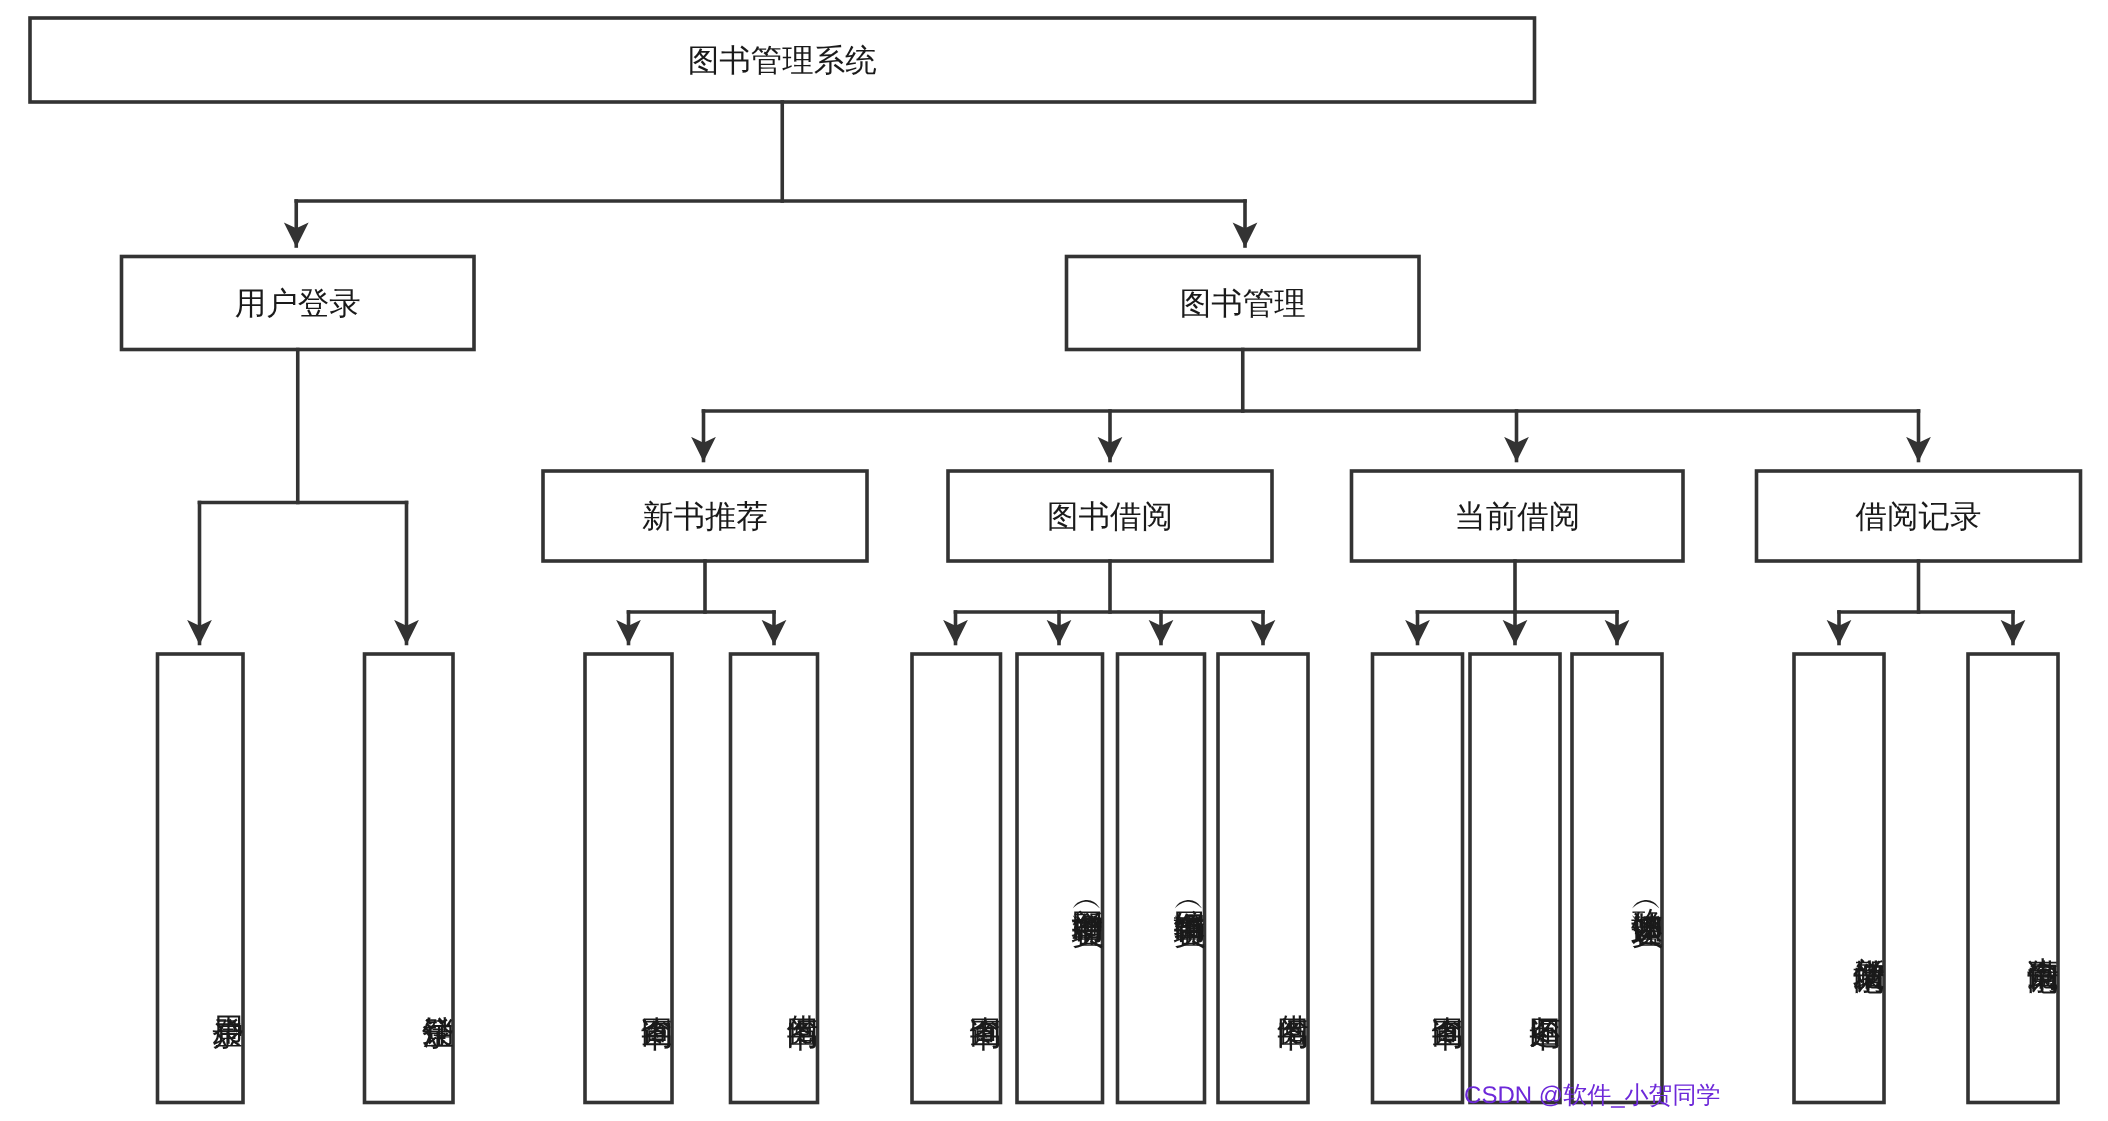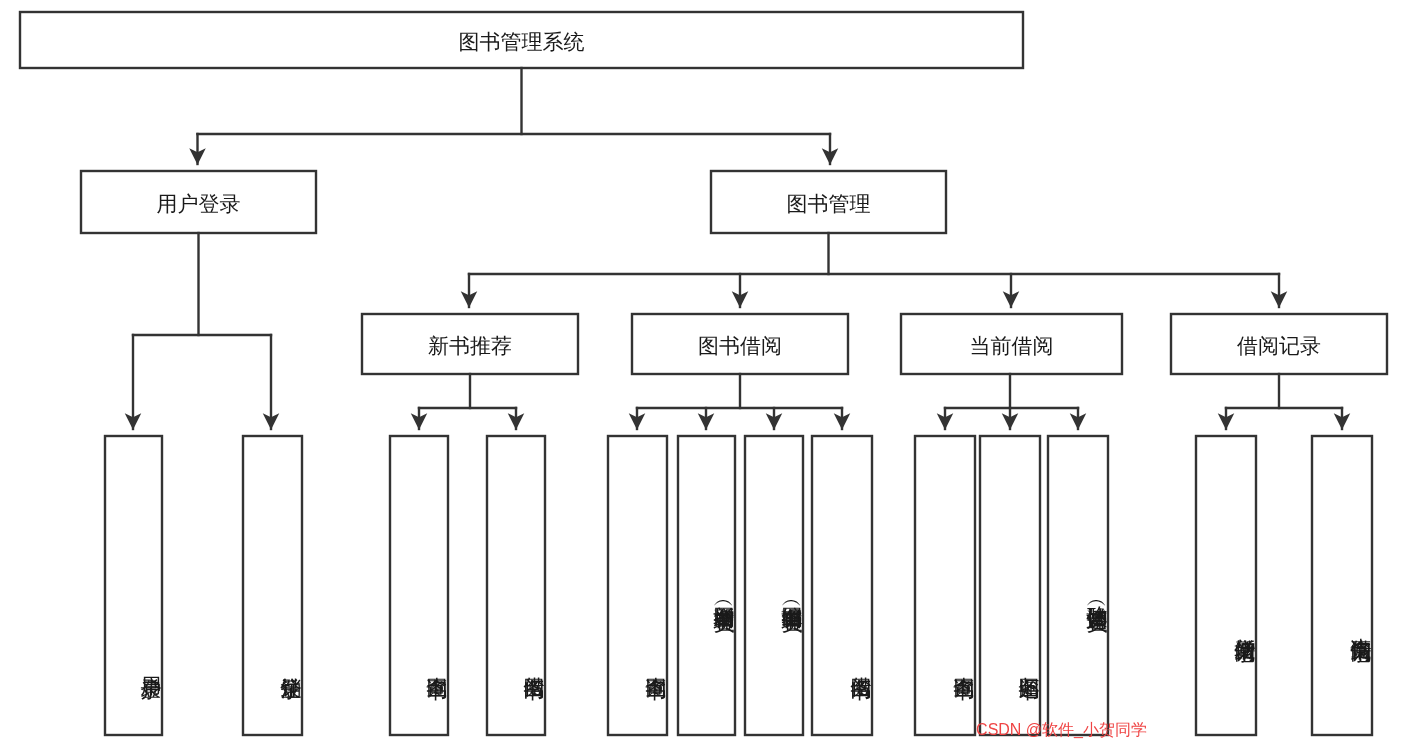--- a/index.html
+++ b/index.html
@@ -64,21 +64,21 @@
     white-space: nowrap;
     pointer-events: none;
     user-select: none;
   }
   .watermark {
     position: absolute;
     right: 8px;
     bottom: 6px;
     font-family: "Liberation Sans", "DejaVu Sans", sans-serif;
     font-size: 16px;
-    color: #ef4444;
+    color: #6d28d9;
     white-space: nowrap;
     user-select: none;
   }
 </style>
 </head>
 <body>
 
 <div id="diagram-root">
 
   <svg id="tree-svg" viewBox="0 0 1405 747">

